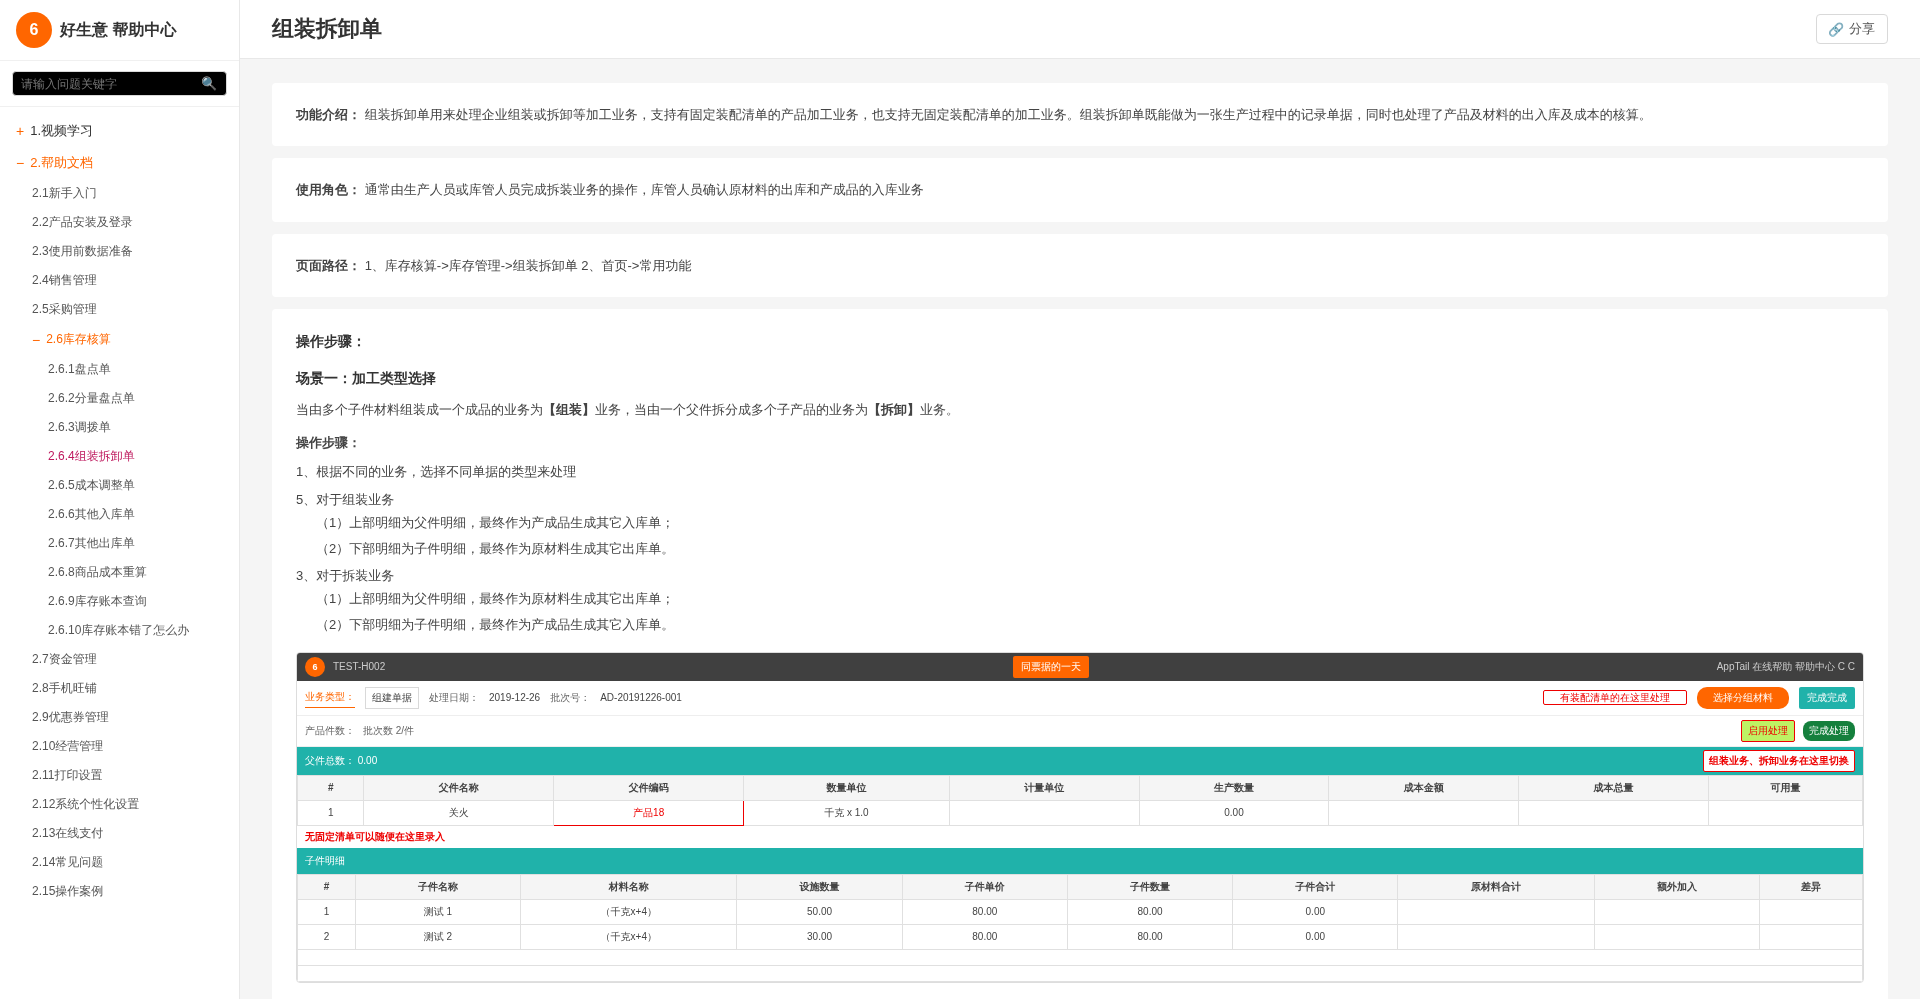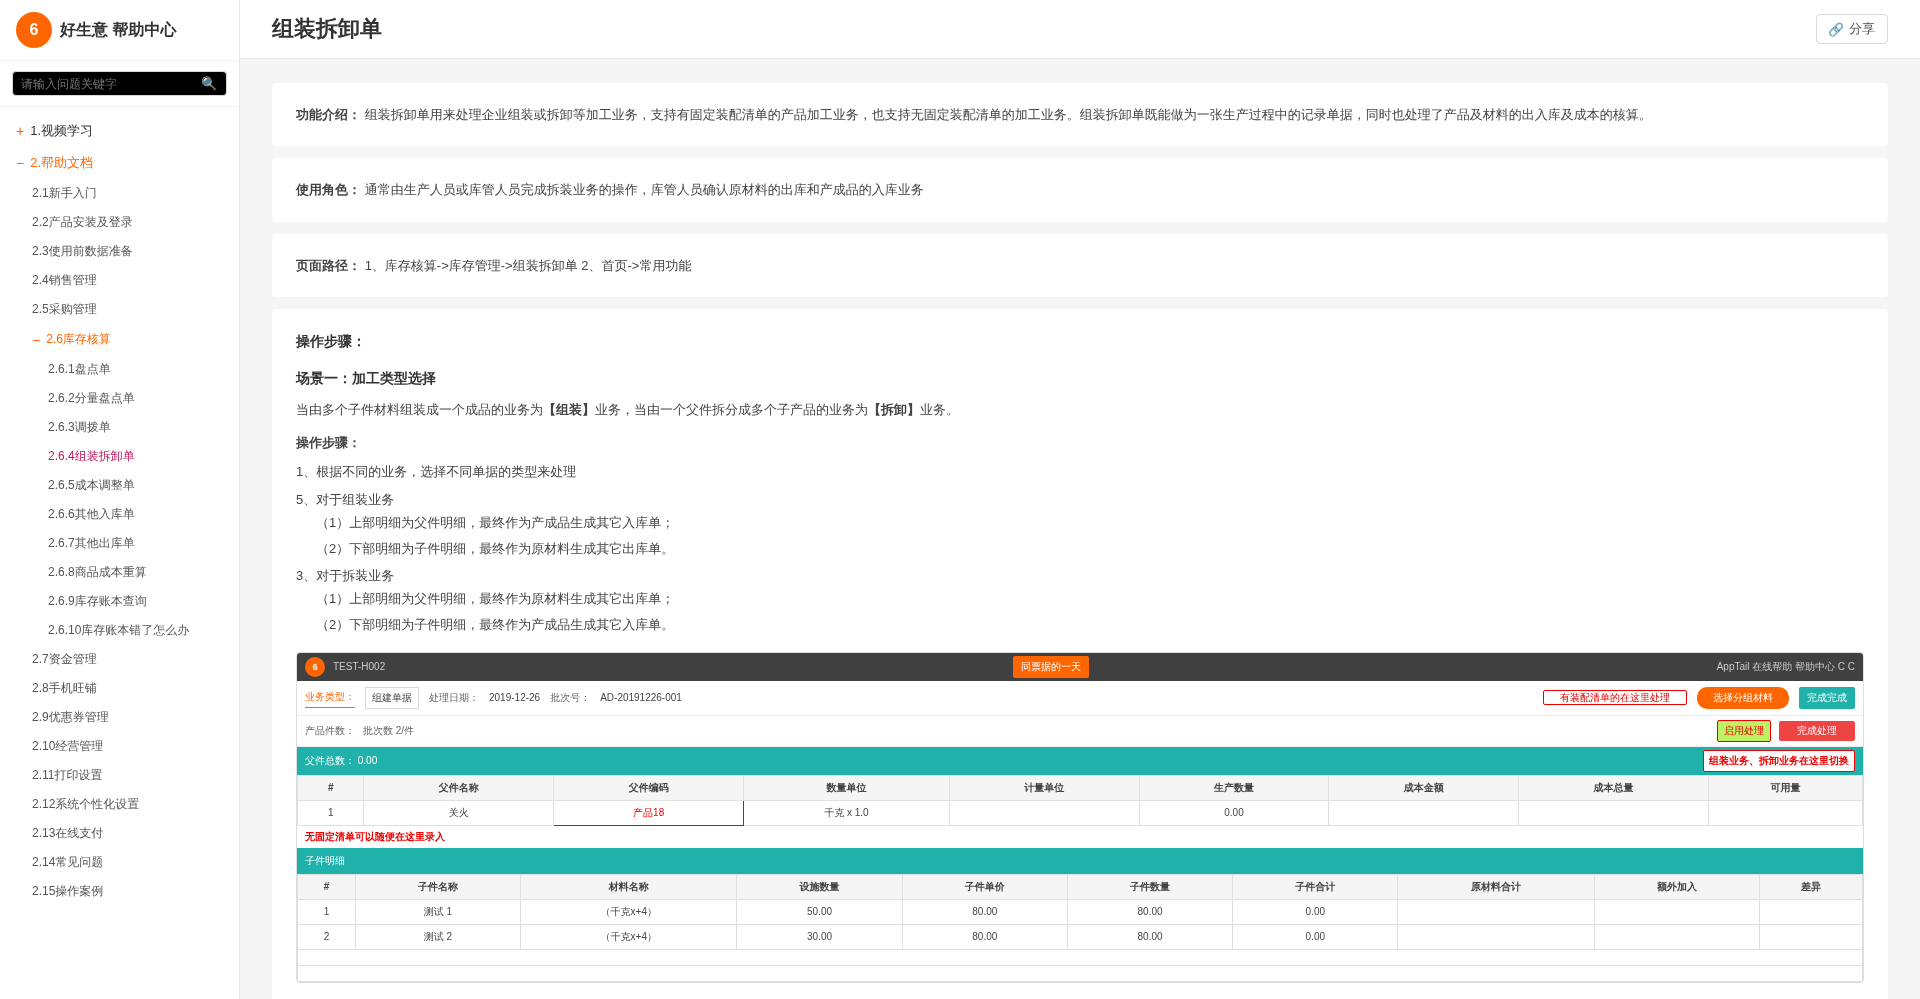--- a/index.html
+++ b/index.html
@@ -386,21 +386,21 @@
             <span style="font-size:10px;background:#f60;color:#fff;padding:2px 16px;border-radius:10px;">选择分组材料</span>
             <span style="font-size:10px;background:#20b2aa;color:#fff;padding:2px 8px;border-radius:2px;">完成完成</span>
           </div>
 
           <div style="background:#fff;padding:4px 8px;display:flex;align-items:center;gap:8px;font-size:10px;border-bottom:1px solid #eee;">
             <span style="color:#666;">产品件数：</span>
             <span style="color:#666;">批次数 2/件</span>
             <div style="flex:1;"></div>
 
             <span style="font-size:10px;border:1px solid #e00;color:#e00;padding:1px 6px;border-radius:2px;background:#bef264;">启用处理</span>
-            <span style="font-size:10px;background:#ef4444;color:#fff;padding:1px 18px;border-radius:2px;">完成处理</span>
+            <span style="font-size:10px;background:#15803d;color:#fff;padding:1px 6px;border-radius:8px;">完成处理</span>
           </div>
 
           <div style="background:#20b2aa;padding:3px 8px;display:flex;align-items:center;justify-content:space-between;">
             <span style="font-size:10px;color:#fff;">父件总数： 0.00</span>
             <span style="font-size:10px;color:#e00;font-weight:bold;background:#fff;border:1px solid #e00;padding:1px 5px;border-radius:2px;">组装业务、拆卸业务在这里切换</span>
           </div>
 
           <div style="background:#fff;">
             <table class="mock-table">
               <thead>

